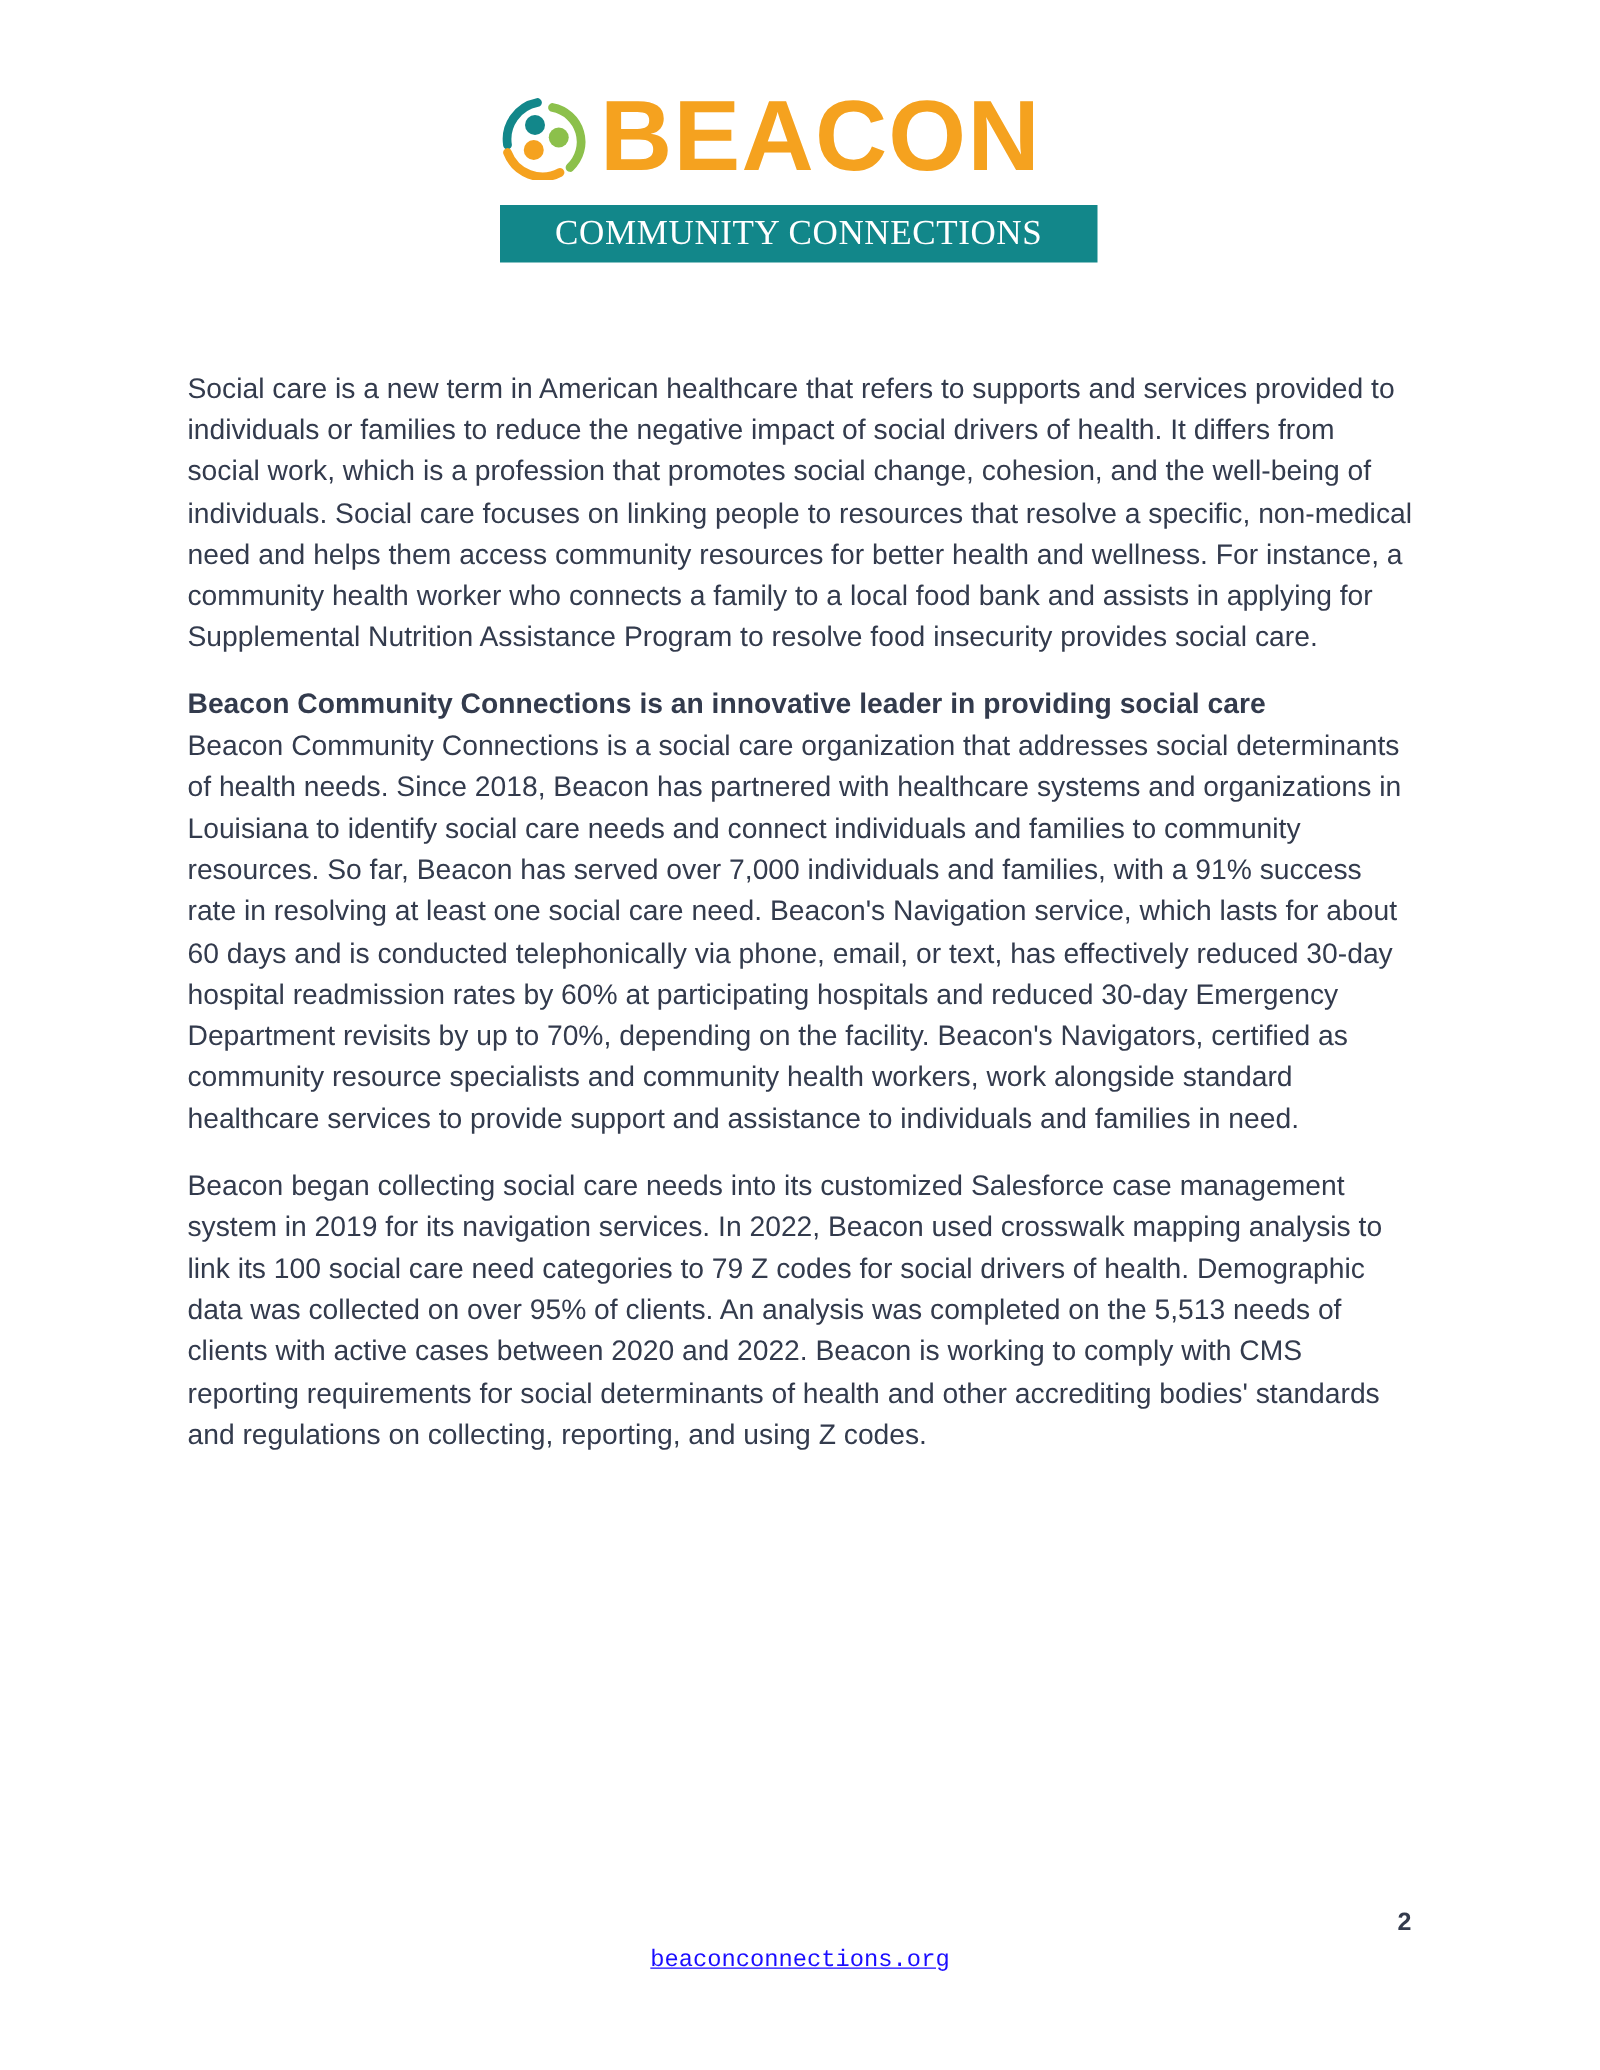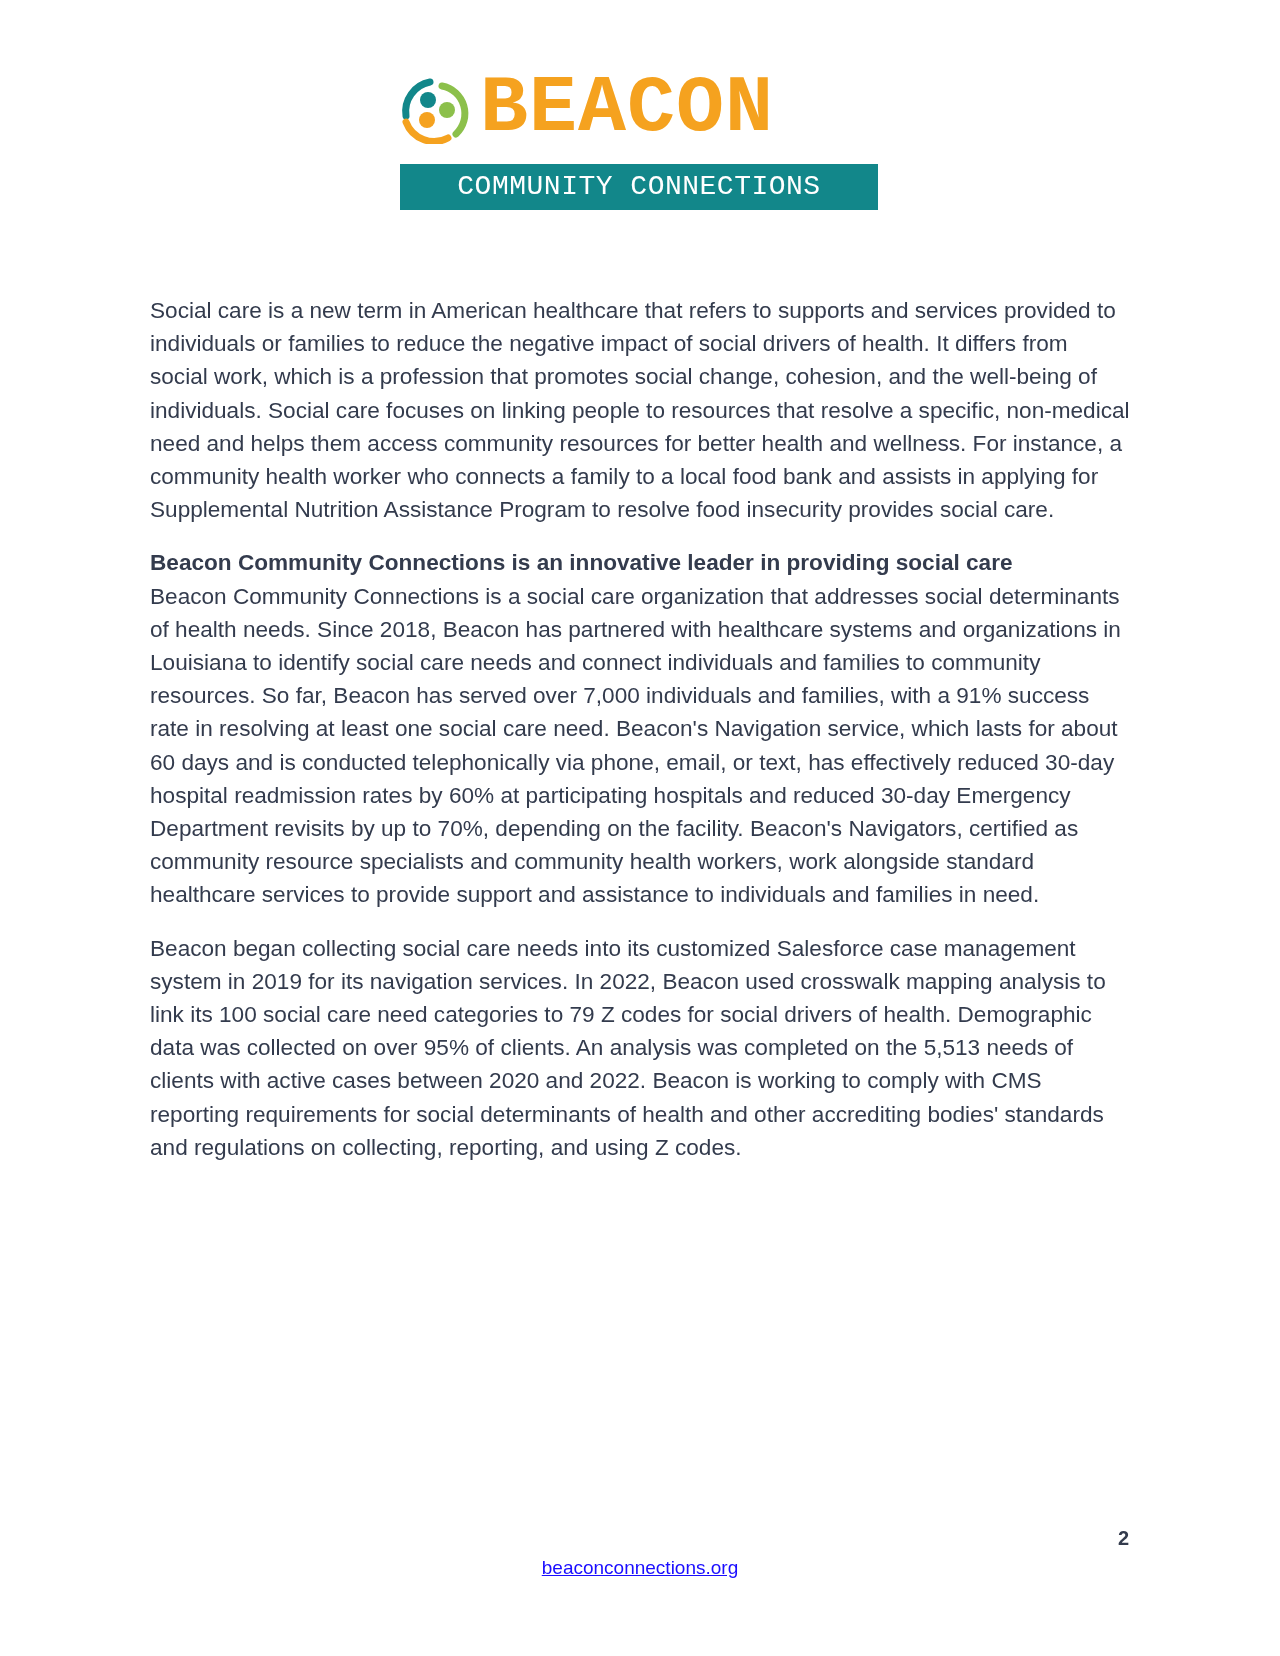--- a/index.html
+++ b/index.html
@@ -1,31 +1,31 @@
 <!DOCTYPE html>
 <html><head>
   <meta charset="utf-8">
   <style>
     html, body { margin: 0; padding: 0; background: #ffffff; }
     body { width: 1280px; height: 1656px; position: relative; overflow: hidden;
            font-family: "Liberation Sans", sans-serif; color: #333b4d; }
     .logo { position: absolute; left: 400px; top: 74px; width: 478px; height: 136px; }
     .logo-icon { position: absolute; left: 0; top: 2px; width: 72px; height: 68px; }
-    .logo-word { position: absolute; left: 80px; top: -8px; font-family: Liberation Mono, monospace;
+    .logo-word { position: absolute; left: 80px; top: -8px; font-family: Liberation Sans, sans-serif;
                  font-weight: bold; font-size: 80px; letter-spacing: 1px; line-height: 86px; color: #f5a21f; }
     .logo-bar { position: absolute; left: 0; top: 90px; width: 478px; height: 46px; background: #12878a;
                 display: flex; align-items: center; justify-content: center; }
-    .logo-bar span { color: #ffffff; font-family: Liberation Mono, monospace; font-size: 28px;
+    .logo-bar span { color: #ffffff; font-family: Liberation Serif, serif; font-size: 28px;
                      letter-spacing: 0.5px; line-height: 46px; }
     .content { position: absolute; left: 150px; top: 278px; width: 980px;
                font-size: 22.6px; line-height: 33.2px; }
     .content p { margin: 16px 0 20px 0; }
     .content .heading { font-weight: bold; display: block; }
     .page-number { position: absolute; left: 1118px; top: 1527px; font-size: 20px; font-weight: bold; color: #333b4d; }
-    .footer-link { position: absolute; left: 0; width: 1280px; top: 1557px; text-align: center; font-size: 19px; }
+    .footer-link { position: absolute; left: 0; width: 1280px; top: 1557px; text-align: center; font-size: 19px; font-family: Liberation Mono, monospace; }
     .footer-link a { color: #1a0dff; text-decoration: underline; }
   </style>
 </head>
 <body>
 
 <div class="logo">
   <span class="logo-icon">
     <svg width="72" height="68" viewBox="0 0 72 68">
       <path d="M30 6 A30 30 0 0 0 6 40" fill="none" stroke="#12878a" stroke-width="7" stroke-linecap="round"></path>
       <path d="M42 10 A28 28 0 0 1 56 58" fill="none" stroke="#8cc04b" stroke-width="7" stroke-linecap="round"></path>

